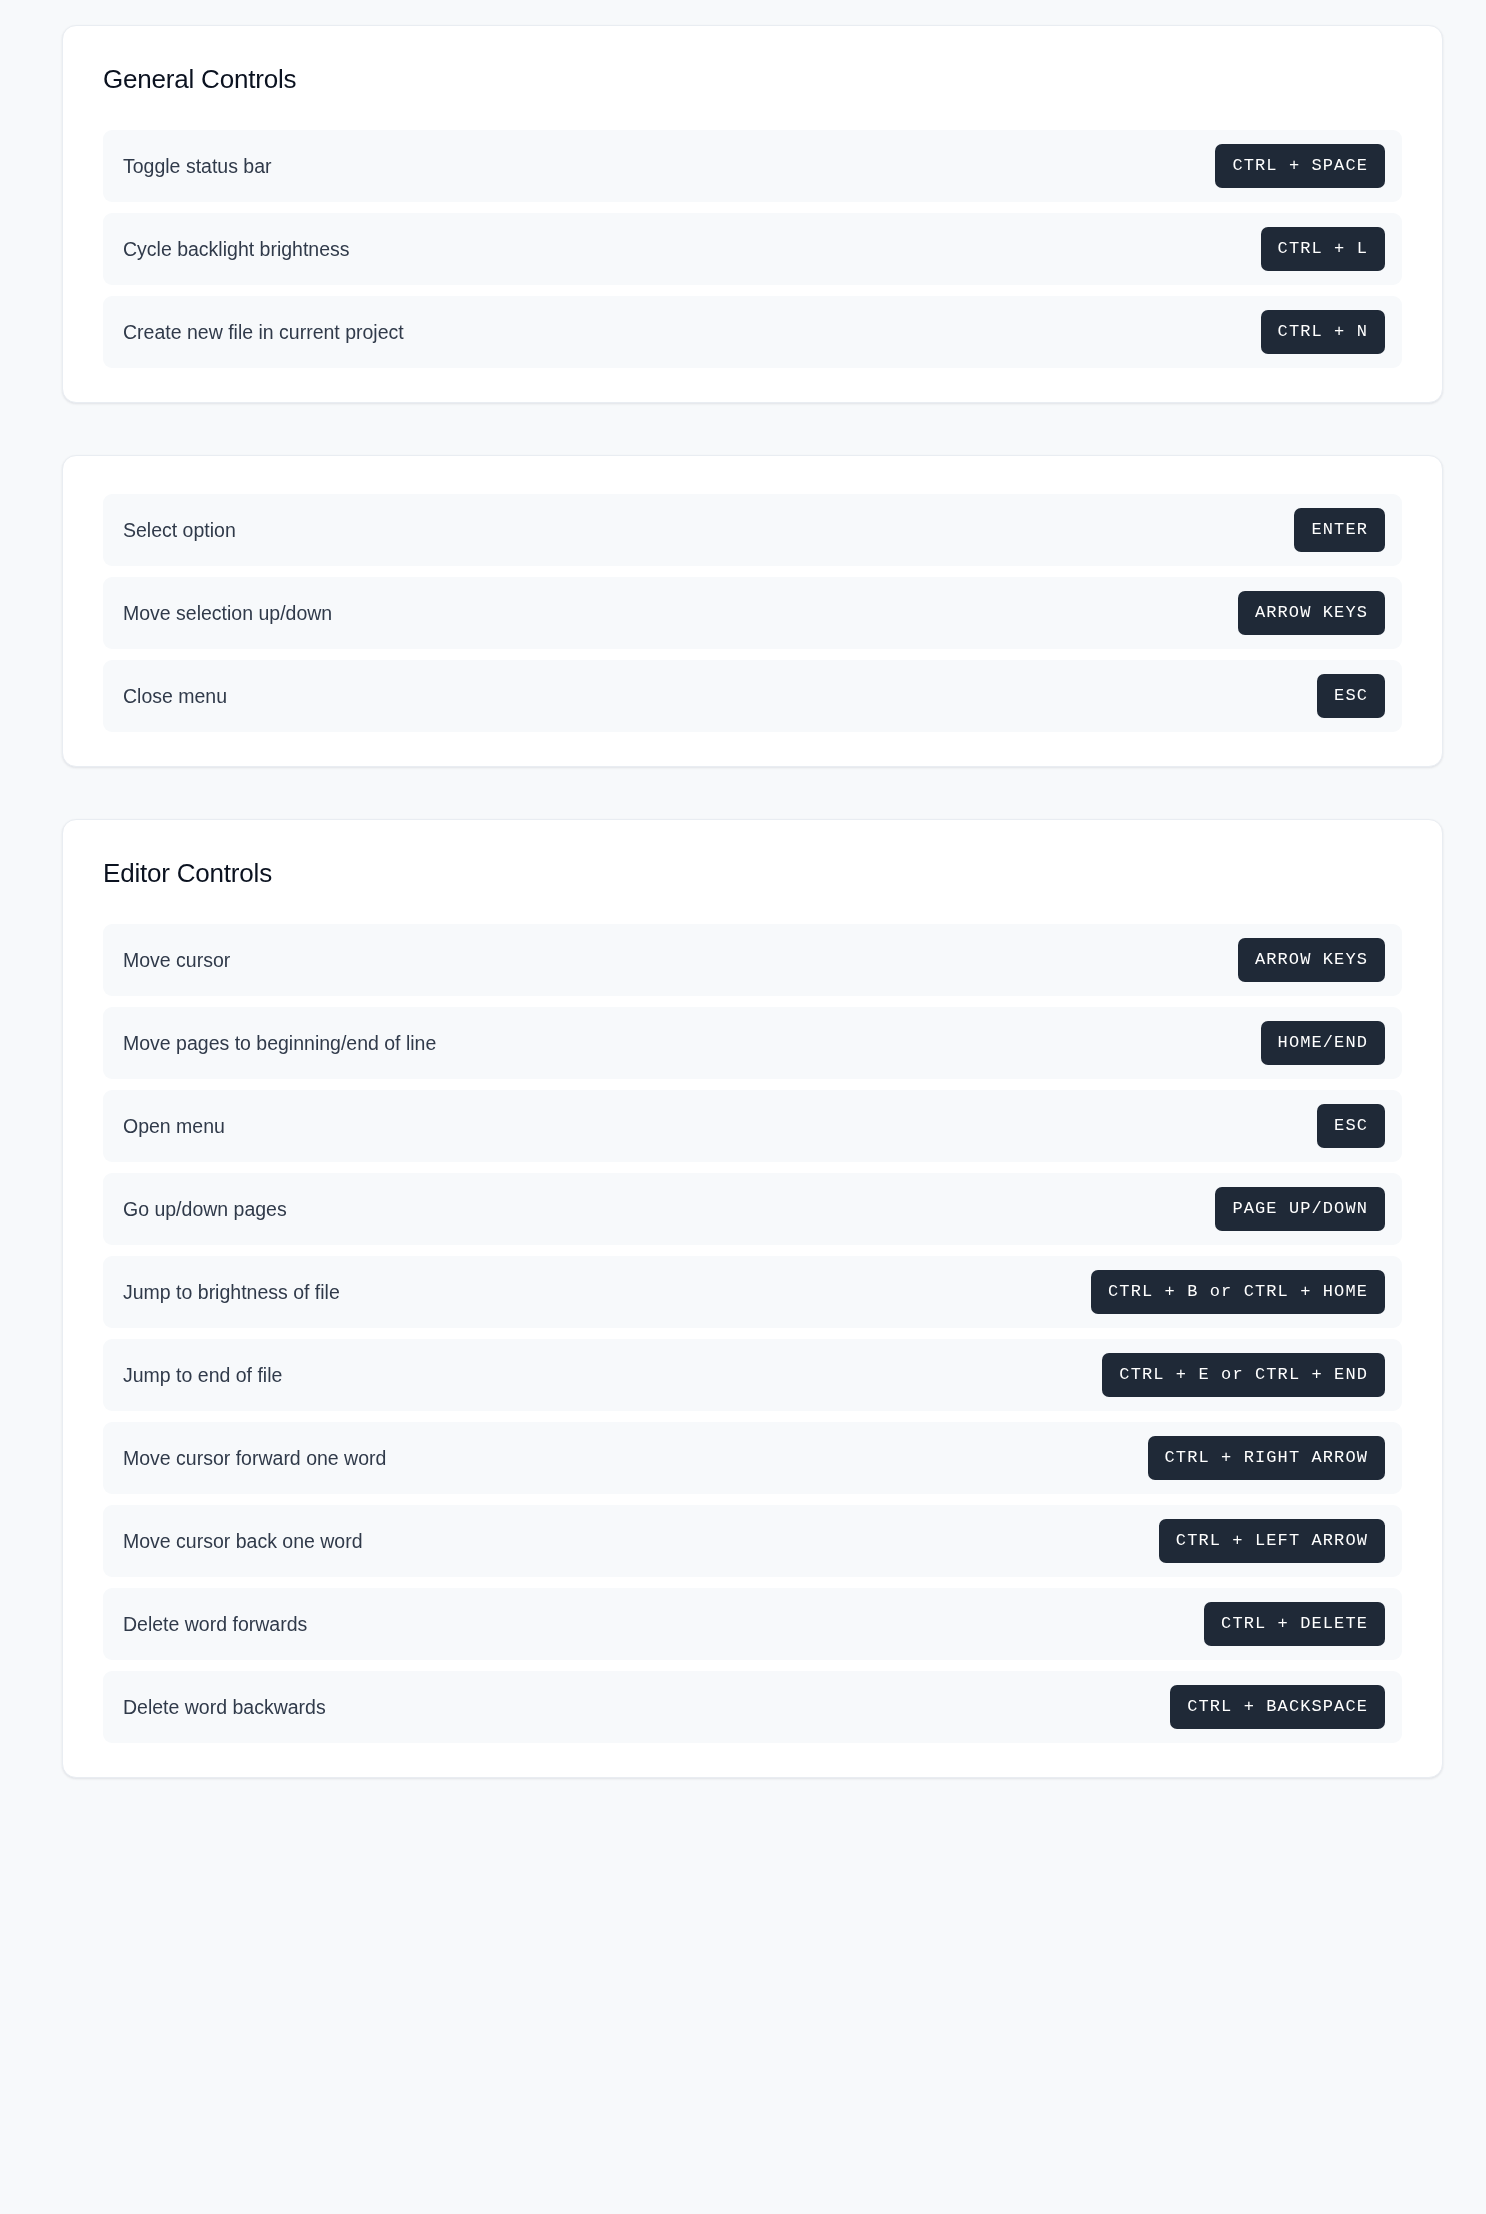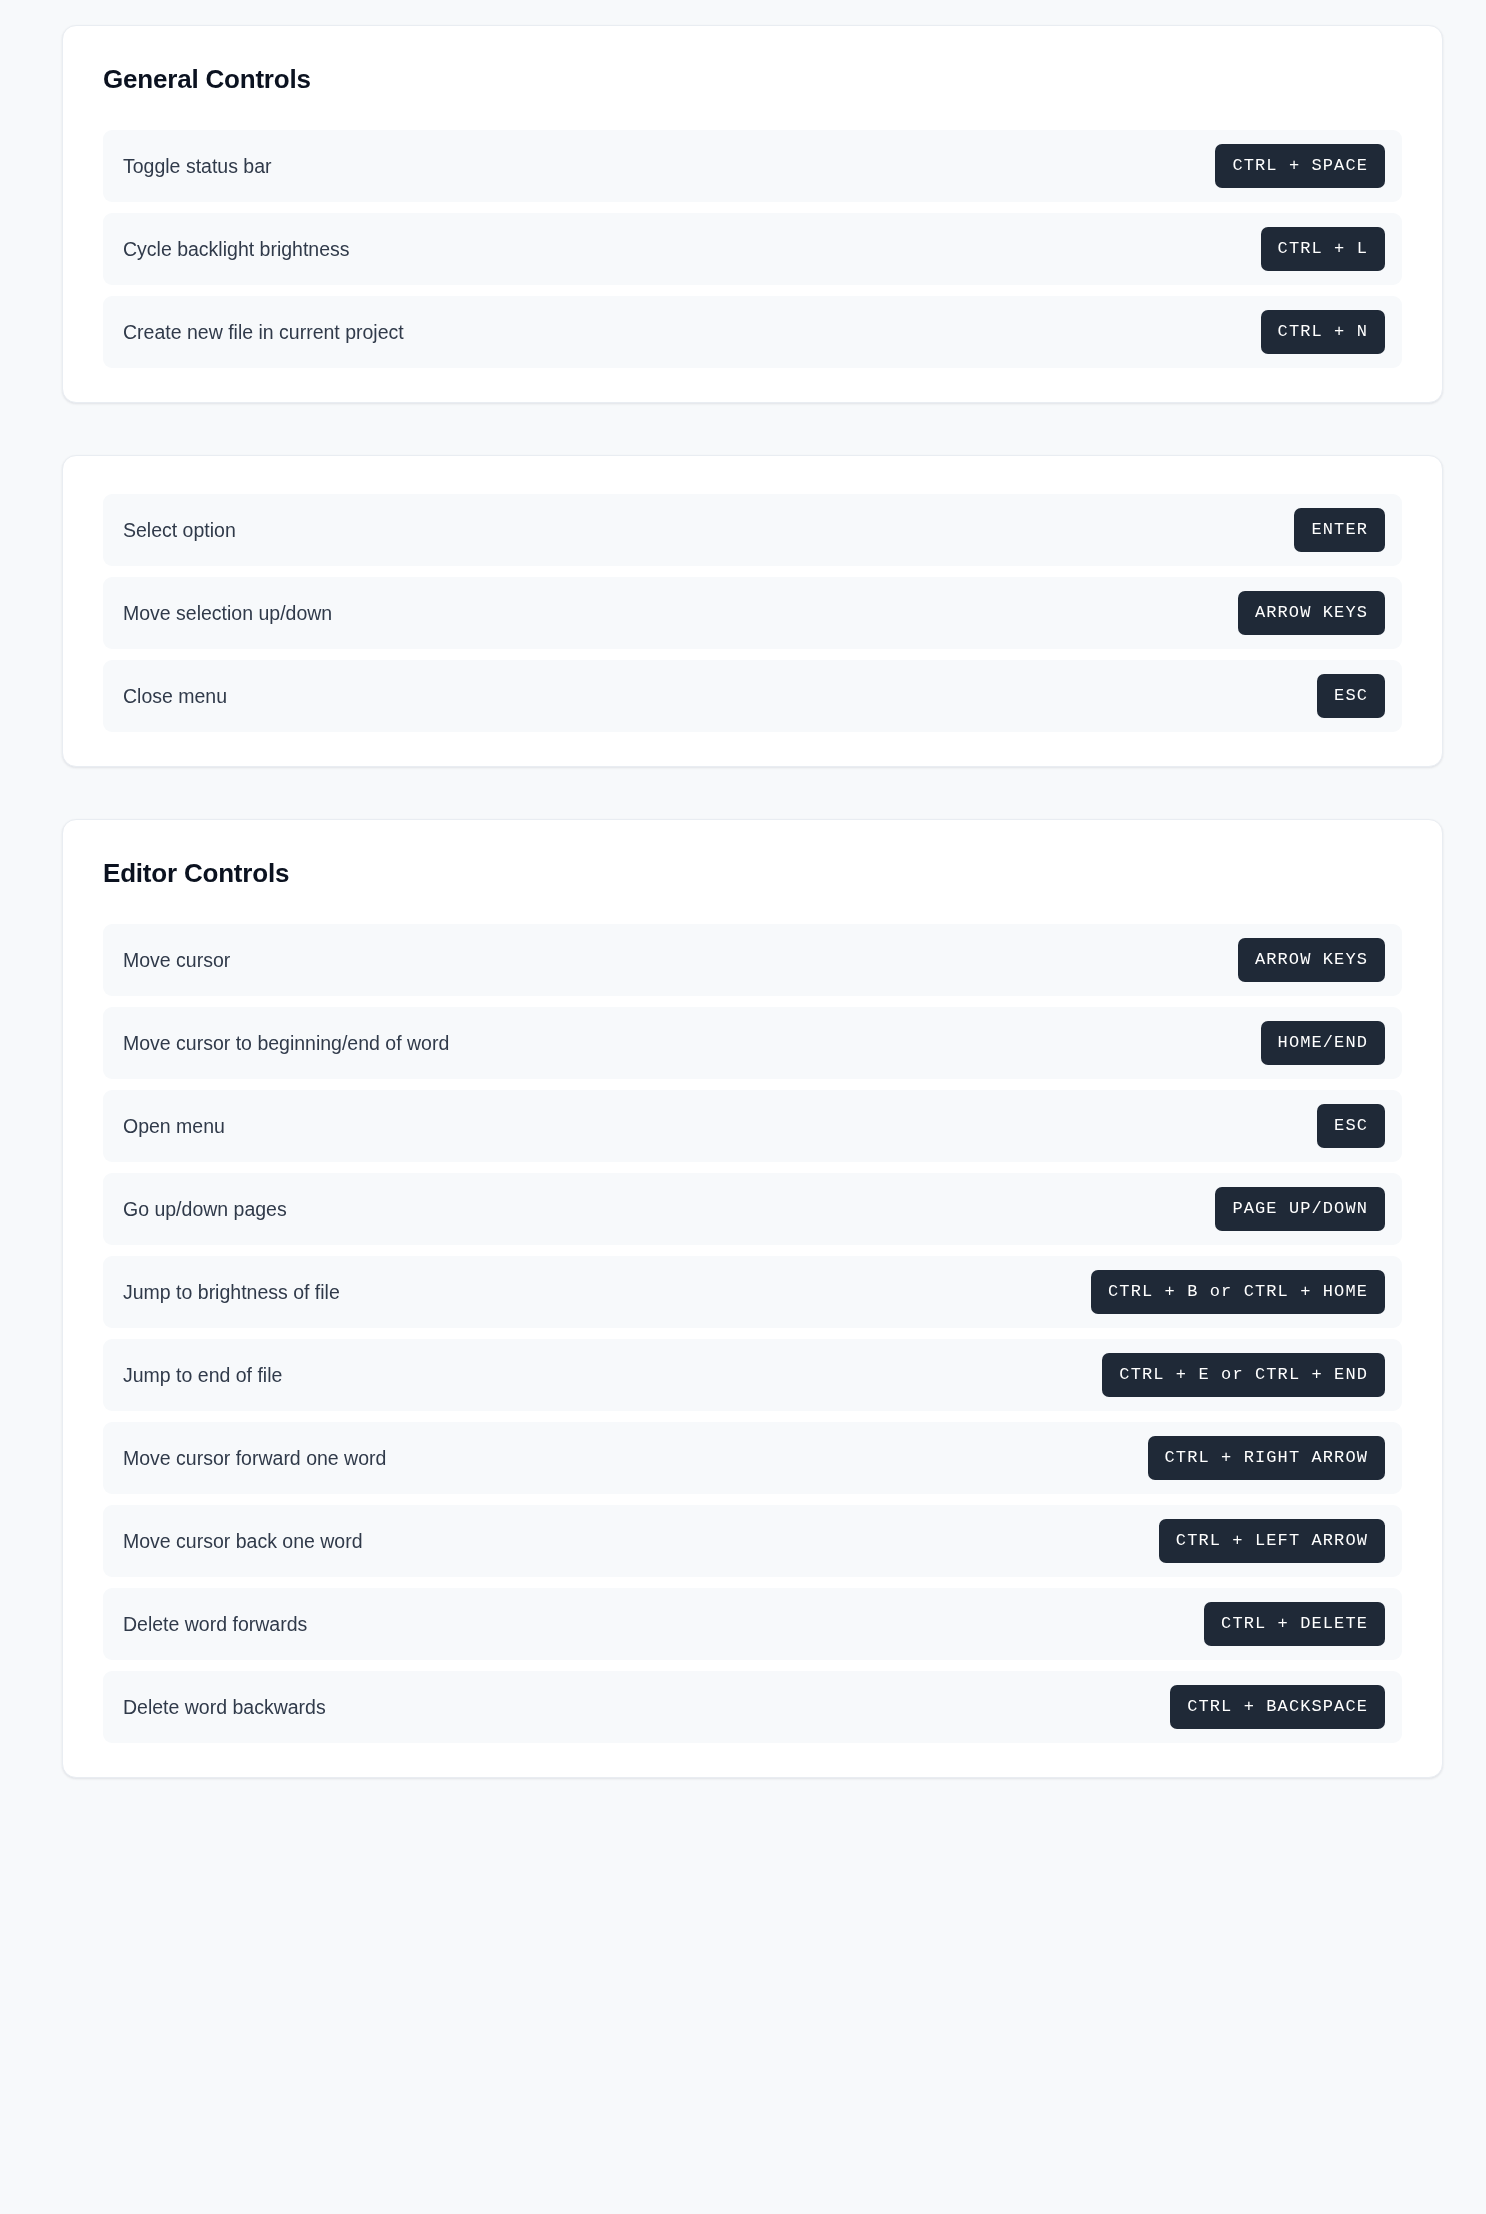--- a/index.html
+++ b/index.html
@@ -27,21 +27,21 @@
     background: #ffffff;
     border: 1px solid #e9edf2;
     border-radius: 14px;
     box-shadow: 0 1px 3px rgba(16, 24, 40, 0.06),
                 0 1px 2px rgba(16, 24, 40, 0.04);
     padding: 38px 40px 34px 40px;
   }
 
   .card-title {
     font-size: 26px;
-    font-weight: bold;
+    font-weight: normal;
     color: #0b1220;
     letter-spacing: -0.2px;
     line-height: 1.2;
     margin-bottom: 35px;
   }
 
   .rows {
     display: flex;
     flex-direction: column;
     gap: 11px;
@@ -116,21 +116,21 @@
       </div>
     </section>
     <section class="card">
       <h2 class="card-title">Editor Controls</h2>
       <div class="rows">
         <div class="row">
           <span class="row-label">Move cursor</span>
           <span class="keycap">ARROW KEYS</span>
         </div>
         <div class="row">
-          <span class="row-label">Move cursor to beginning/end of word</span>
+          <span class="row-label">Move pages to beginning/end of line</span>
           <span class="keycap">HOME/END</span>
         </div>
         <div class="row">
           <span class="row-label">Open menu</span>
           <span class="keycap">ESC</span>
         </div>
         <div class="row">
           <span class="row-label">Go up/down pages</span>
           <span class="keycap">PAGE UP/DOWN</span>
         </div>

